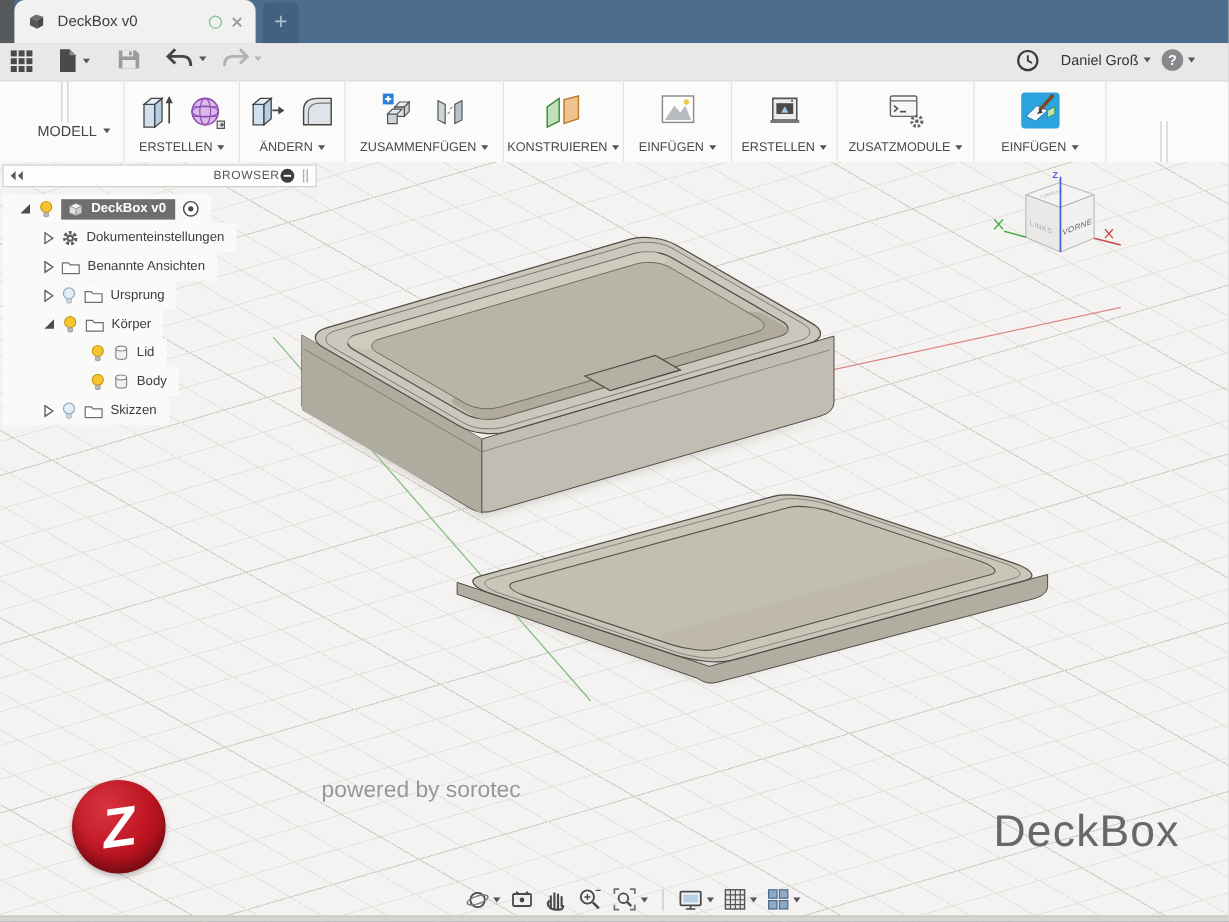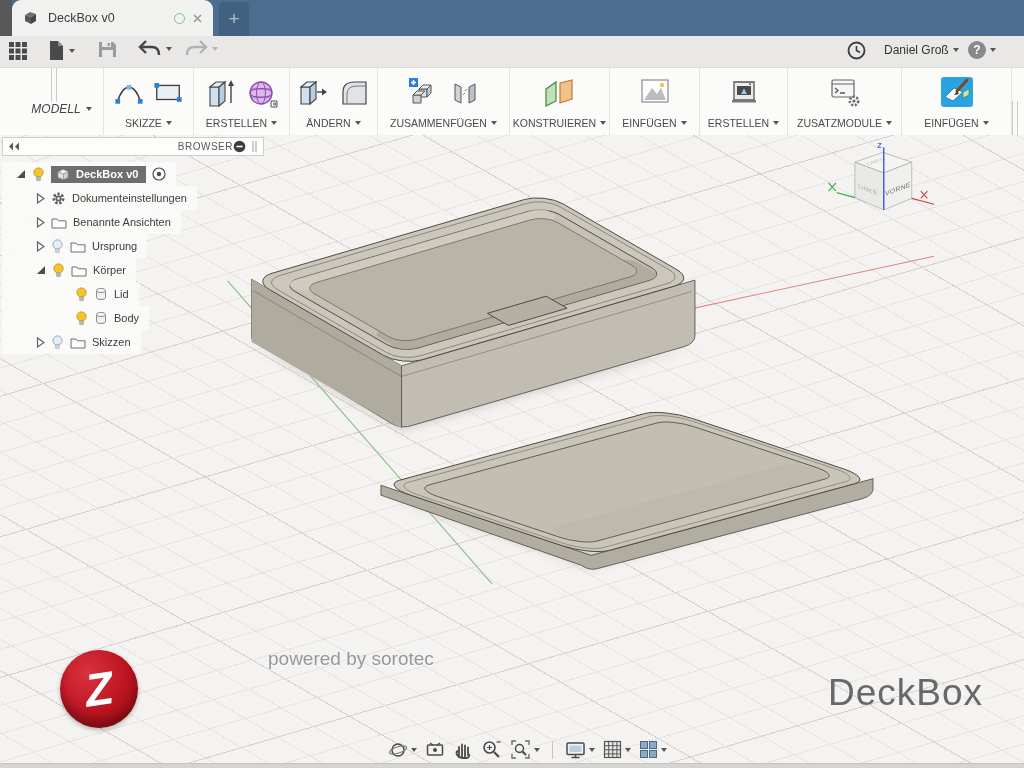--- a/index.html
+++ b/index.html
@@ -19,21 +19,21 @@
   .qitem{position:absolute;top:4px;display:flex;align-items:center;gap:4px;}
   .caret{width:0;height:0;border-left:3.5px solid transparent;border-right:3.5px solid transparent;border-top:4.5px solid #555;display:inline-block;}
   .caret.lt{border-top-color:#b5b5b5;}
   .username{font-size:12px;color:#333;}
   
   .ribbon{position:absolute;top:68px;left:0;width:1024px;height:67px;background:#fbfbfa;
           border-bottom:1px solid #e2e0de;display:flex;}
   .rgroup{position:relative;height:100%;border-right:1px solid #e4e3e1;display:flex;flex-direction:column;align-items:center;box-sizing:border-box;}
   .rg-icons{display:flex;gap:9px;align-items:center;height:44px;margin-top:2px;}
   .rg-label{font-size:10.5px;color:#4a4a4a;display:flex;align-items:center;gap:4px;margin-top:auto;margin-bottom:6px;white-space:nowrap;}
-  .modell{align-items:center;justify-content:flex-start;padding-left:4px;font-style:italic;}
+  .modell{align-items:center;justify-content:flex-start;padding-left:4px;}
   .modell-label{font-size:12px;color:#444;display:flex;align-items:center;gap:5px;margin-left:16px;}
   .grip{width:4px;height:34px;border-left:1px solid #cccbc9;border-right:1px solid #cccbc9;}
   .rspacer{flex:1;border-right:none;display:flex;align-items:center;justify-content:flex-end;padding-right:6px;box-sizing:border-box;}
   
   .viewport{position:absolute;top:135px;left:0;width:1024px;height:633px;background:#f4f3f1;overflow:hidden;}
   .gridlayer{position:absolute;left:-700px;top:-700px;width:2500px;height:2100px;}
   .g1{transform:rotate(-16.3deg);
       background:
        repeating-linear-gradient(to bottom,rgba(210,207,202,.85) 0 1px,transparent 1px 135px),
        repeating-linear-gradient(to bottom,rgba(227,224,220,.8) 0 1px,transparent 1px 27px);}
@@ -162,39 +162,20 @@
   <div class="ribbon">
 
     <div class="rgroup modell" style="width:104px;">
       <div class="grip"></div>
       <div class="modell-label">
         <span>MODELL</span>
         <span class="caret"></span>
       </div>
     </div>
 
-    <div class="rgroup" style="width:90px;">
-      <div class="rg-icons">
-        <svg width="30" height="32" viewBox="0 0 32 32">
-          <path d="M4 26 C10 6 22 6 28 26" fill="none" stroke="#3c3c3c" stroke-width="1.6"></path>
-          <rect x="1.5" y="23.5" width="5" height="5" fill="#2b7fd4"></rect>
-          <rect x="25.5" y="23.5" width="5" height="5" fill="#2b7fd4"></rect>
-          <rect x="13.5" y="8.5" width="5" height="5" fill="#7fb2e5"></rect>
-        </svg>
-        <svg width="30" height="32" viewBox="0 0 32 32">
-          <rect x="4" y="9" width="24" height="15" fill="#e9eff6" stroke="#3c3c3c" stroke-width="1.4"></rect>
-          <rect x="1.5" y="6.5" width="5" height="5" fill="#2b7fd4"></rect>
-          <rect x="25.5" y="21.5" width="5" height="5" fill="#2b7fd4"></rect>
-        </svg>
-      </div>
-      <div class="rg-label">
-        <span>SKIZZE</span>
-          <span class="caret"></span>
-      </div>
-    </div>
 
     <div class="rgroup" style="width:96px;">
       <div class="rg-icons">
         <svg width="32" height="34" viewBox="0 0 32 34">
           <polygon points="5,12 14,12 14,31 5,31" fill="#cfe0ef" stroke="#444" stroke-width="1.1"></polygon>
           <polygon points="5,12 11,7 20,7 14,12" fill="#e6eff7" stroke="#444" stroke-width="1.1"></polygon>
           <polygon points="14,12 20,7 20,26 14,31" fill="#b6cee3" stroke="#444" stroke-width="1.1"></polygon>
           <path d="M26 28 V8" stroke="#444" stroke-width="1.4"></path>
           <path d="M23 11 L26 5 L29 11 Z" fill="#444"></path>
         </svg>

